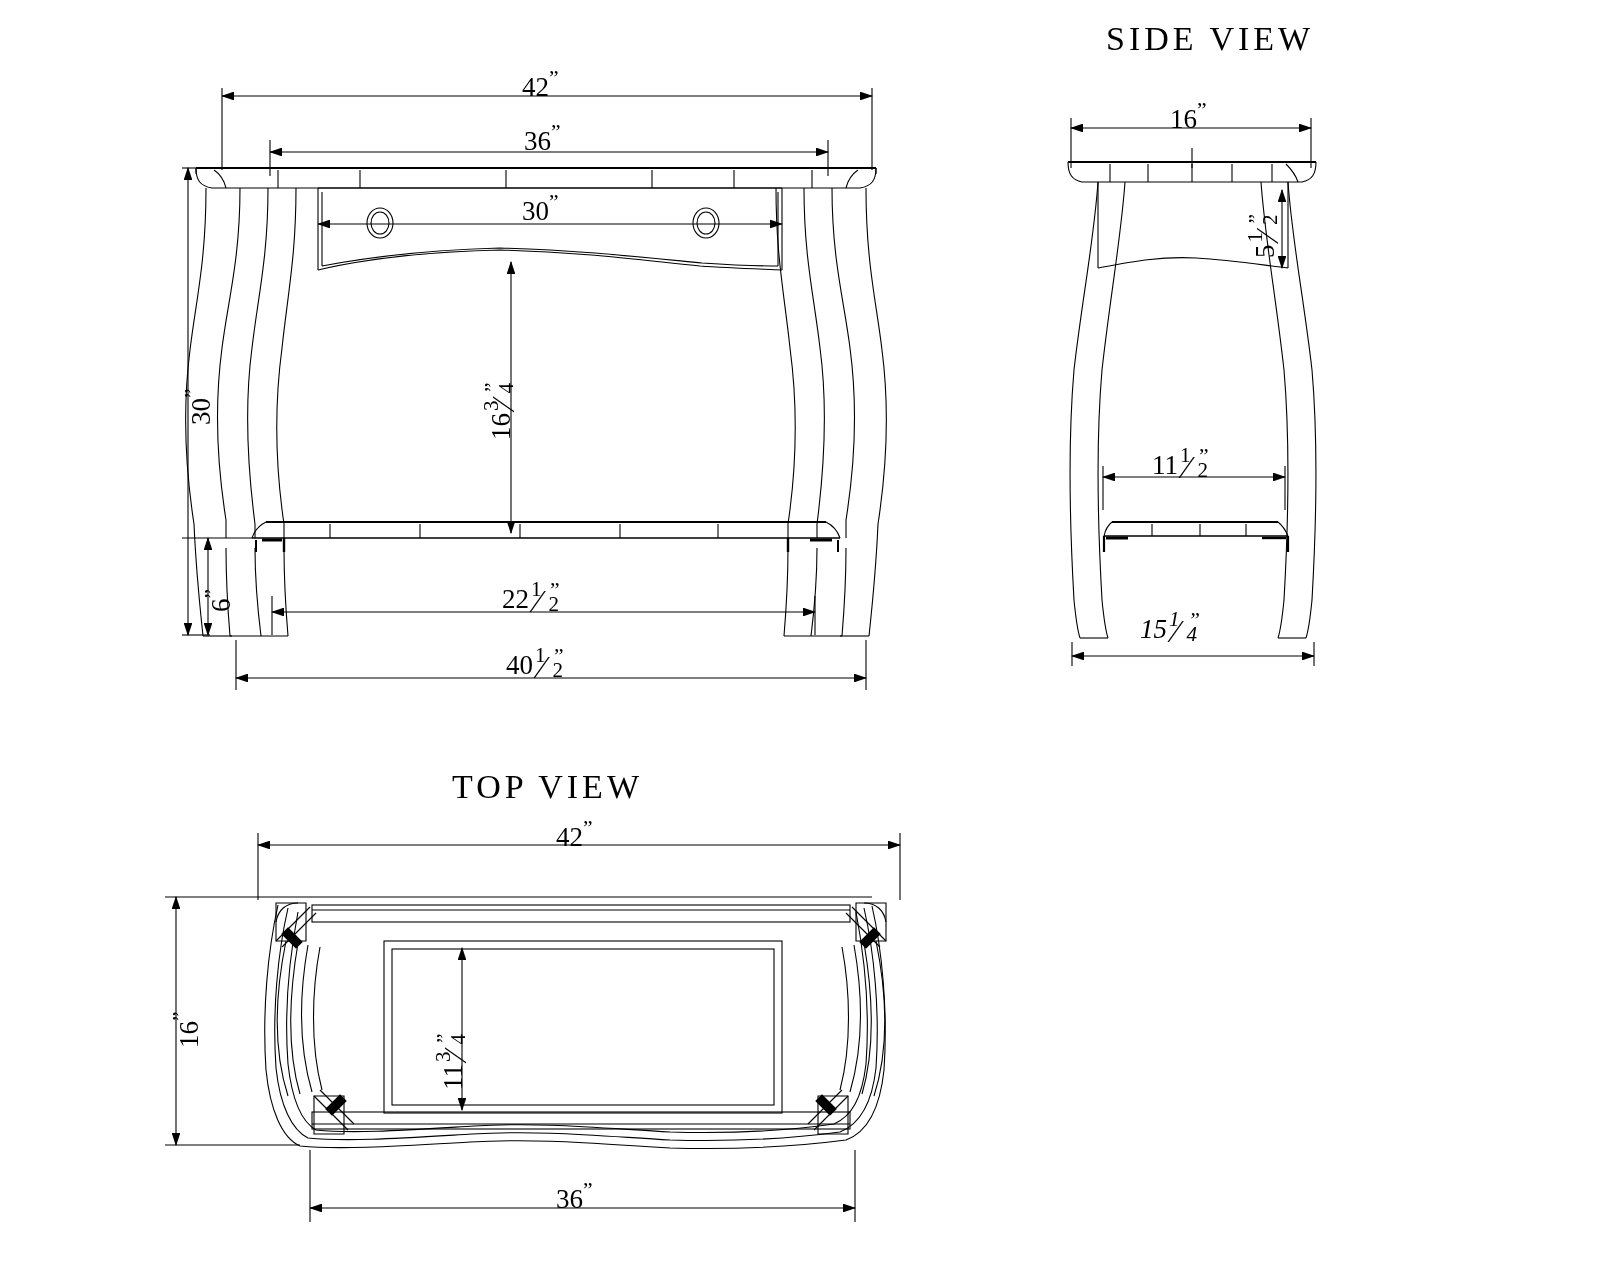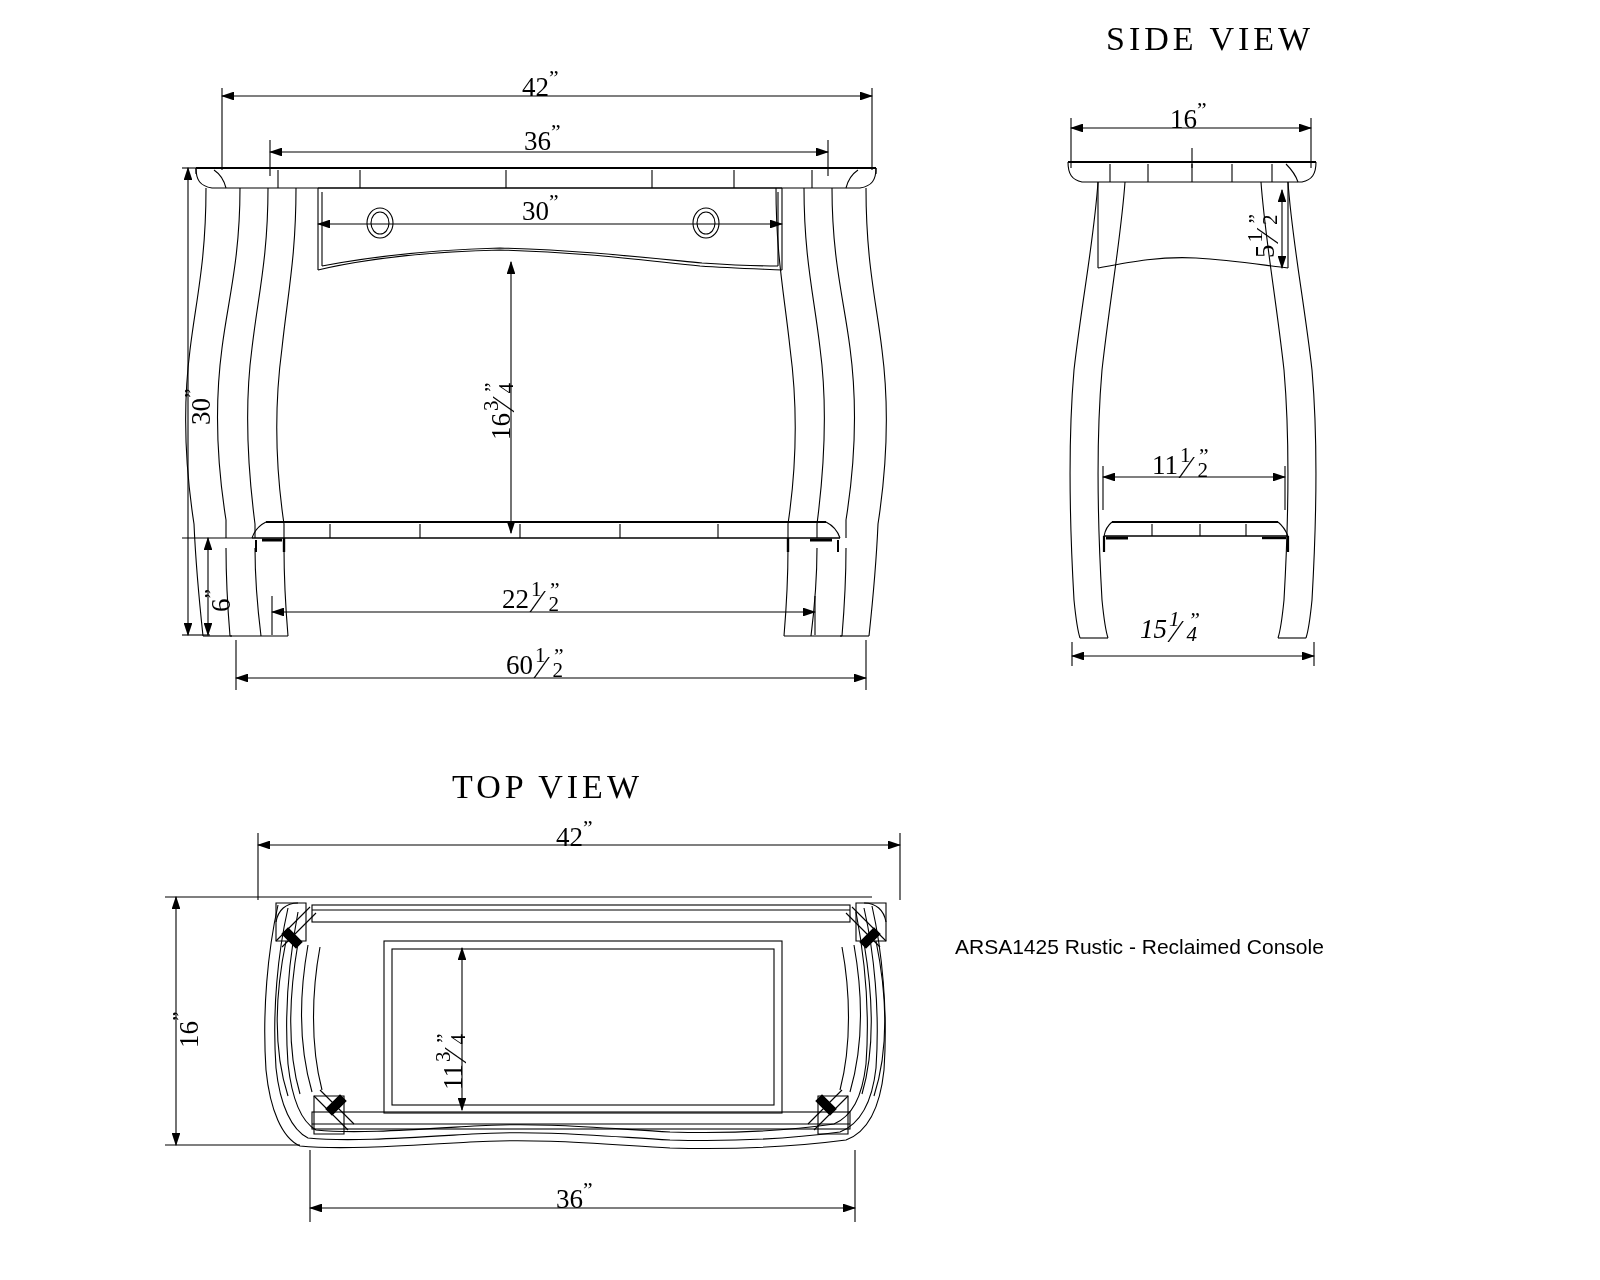--- a/index.html
+++ b/index.html
@@ -292,21 +292,21 @@
 
 <div class="vt dim rot90" style="left:200px;top:612px;">
   <span>6</span><span class="q">”</span>
 </div>
 
 <div class="vt dim" style="left:502px;top:578px;">
   <span>22</span><span class="frac"><span class="n">1</span><span class="s">⁄</span><span class="d">2</span></span><span class="q">”</span>
 </div>
 
 <div class="vt dim" style="left:506px;top:644px;">
-  <span>60</span><span class="frac"><span class="n">1</span><span class="s">⁄</span><span class="d">2</span></span><span class="q">”</span>
+  <span>40</span><span class="frac"><span class="n">1</span><span class="s">⁄</span><span class="d">2</span></span><span class="q">”</span>
 </div>
 
 <div class="vt view-title" style="left:1106px;top:20px;text-align:right;">SIDE VIEW</div>
 
 <div class="vt dim" style="left:1170px;top:98px;">
   <span>16</span><span class="q">”</span>
 </div>
 
 <div class="vt dim rot90" style="left:1244px;top:258px;">
   <span>5</span><span class="frac"><span class="n">1</span><span class="s">⁄</span><span class="d">2</span></span><span class="q">”</span>
@@ -331,15 +331,14 @@
 </div>
 
 <div class="vt dim rot90" style="left:432px;top:1090px;">
   <span>11</span><span class="frac"><span class="n">3</span><span class="s">⁄</span><span class="d">4</span></span><span class="q">”</span>
 </div>
 
 <div class="vt dim" style="left:556px;top:1178px;">
   <span>36</span><span class="q">”</span>
 </div>
 
-<div class="vt label" style="left:955px;top:935px;">ARSA1425 Rustic - Reclaimed Console</div>
 
 </div>
 
 </body></html>

